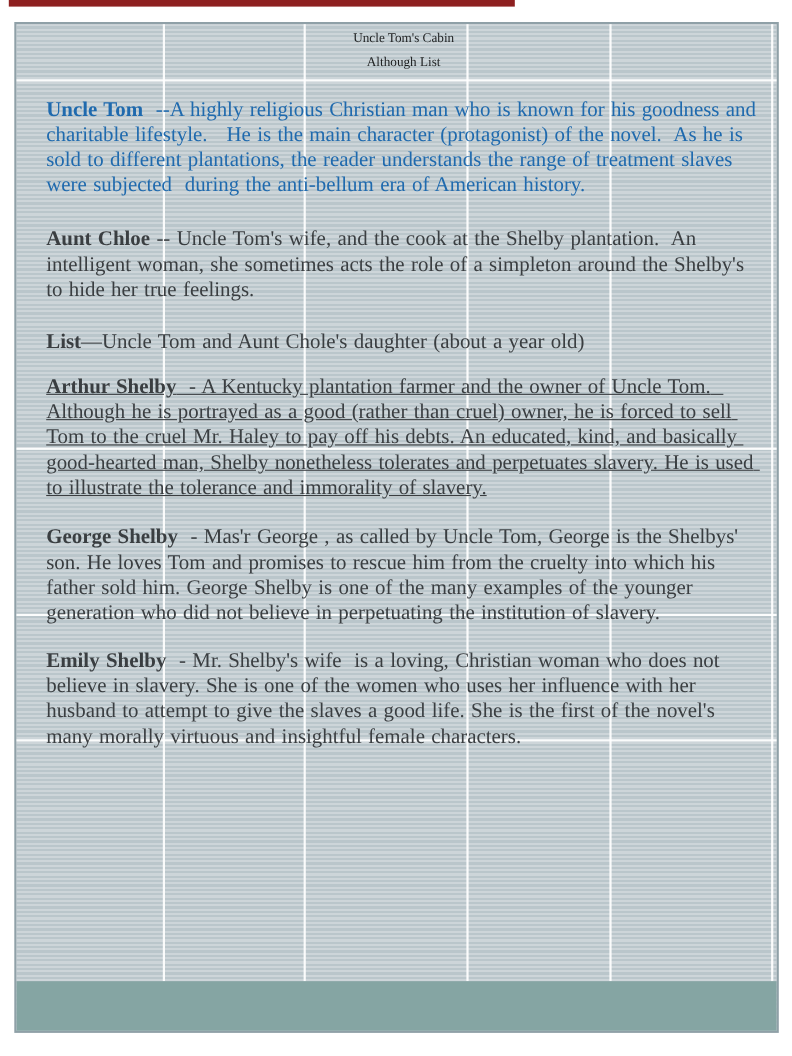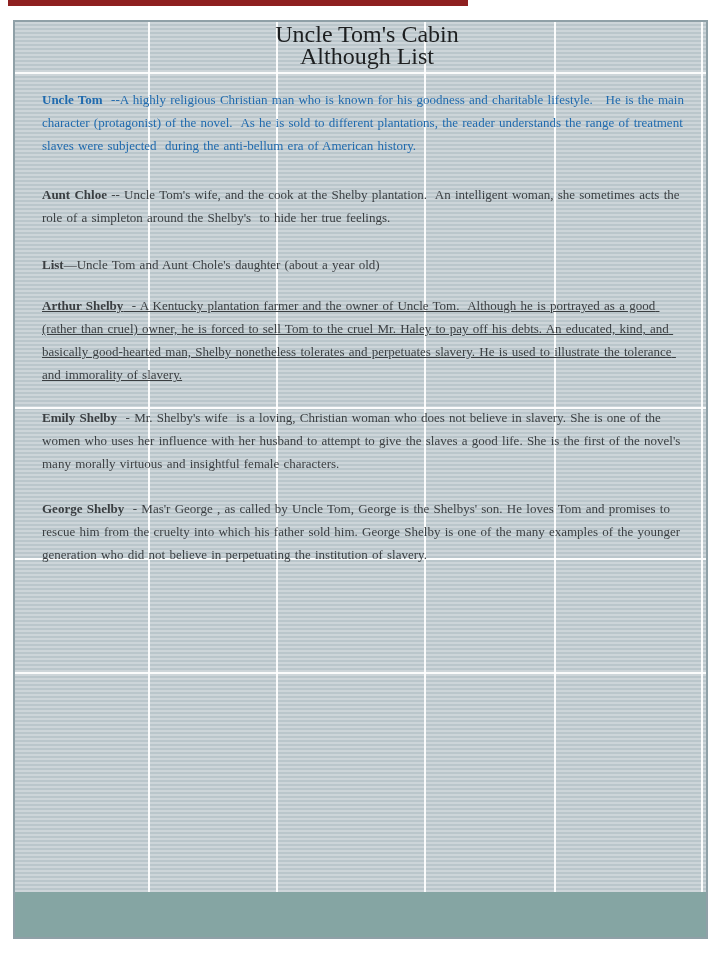--- a/index.html
+++ b/index.html
@@ -69,28 +69,28 @@
     left: 0;
     top: 0;
     right: 0;
     bottom: 45px;
     padding: 0 14px 0 27px;
     z-index: 2;
   }
   .title {
     margin: 1px 0 0 0;
     text-align: center;
-    font-size: 24px;
+    font-size: 12px;
     line-height: 22px;
     font-weight: normal;
     color: #1d1f20;
   }
   .entry {
     margin: 0;
-    font-size: 13px;
+    font-size: 19px;
     line-height: 23px;
     color: #3a3e41;
     white-space: pre-wrap;
     word-spacing: 1px;
   }
   .entry b { font-weight: bold; }
   .e-uncletom { margin-top: 21px; color: #1f6aae; }
   .e-auntchloe { margin-top: 26px; }
   .e-petemose { margin-top: 26px; }
   .e-polly { margin-top: 24px; }
@@ -129,19 +129,19 @@
 
       <p class="entry e-uncletom"><b>Uncle Tom</b><span>  --A highly religious Christian man who is known for his goodness and charitable lifestyle.   He is the main character (protagonist) of the novel.  As he is sold to different plantations, the reader understands the range of treatment slaves were subjected  during the anti-bellum era of American history.</span></p>
 
       <p class="entry e-auntchloe"><b>Aunt Chloe</b><span> -- Uncle Tom's wife, and the cook at the Shelby plantation.  An intelligent woman, she sometimes acts the role of a simpleton around the Shelby's  to hide her true feelings.</span></p>
 
 
       <p class="entry e-polly"><b>List</b><span>—Uncle Tom and Aunt Chole's daughter (about a year old)</span></p>
 
       <p class="entry e-arthur"><b>Arthur Shelby</b><span>  - A Kentucky plantation farmer and the owner of Uncle Tom.  Although he is portrayed as a good (rather than cruel) owner, he is forced to sell Tom to the cruel Mr. Haley to pay off his debts. An educated, kind, and basically good-hearted man, Shelby nonetheless tolerates and perpetuates slavery. He is used to illustrate the tolerance and immorality of slavery.</span></p>
 
+      <p class="entry e-george"><b>George Shelby</b><span>  - Mas'r George , as called by Uncle Tom, George is the Shelbys' son. He loves Tom and promises to rescue him from the cruelty into which his father sold him. George Shelby is one of the many examples of the younger generation who did not believe in perpetuating the institution of slavery.</span></p>
+
       <p class="entry e-emily"><b>Emily Shelby</b><span>  - Mr. Shelby's wife  is a loving, Christian woman who does not believe in slavery. She is one of the women who uses her influence with her husband to attempt to give the slaves a good life. She is the first of the novel's many morally virtuous and insightful female characters.</span></p>
-
-      <p class="entry e-george"><b>George Shelby</b><span>  - Mas'r George , as called by Uncle Tom, George is the Shelbys' son. He loves Tom and promises to rescue him from the cruelty into which his father sold him. George Shelby is one of the many examples of the younger generation who did not believe in perpetuating the institution of slavery.</span></p>
 
     </div>
   </div>
 </div>
 
 </body></html>

